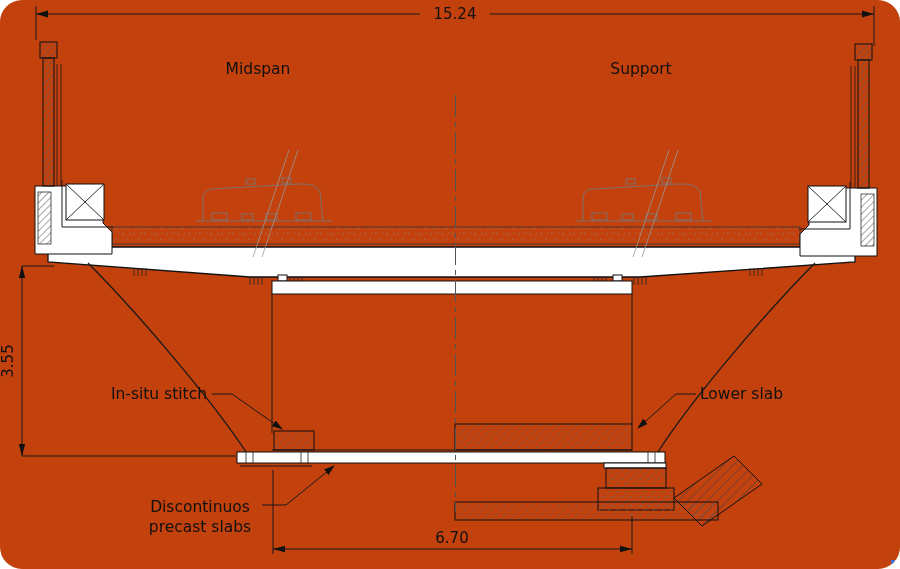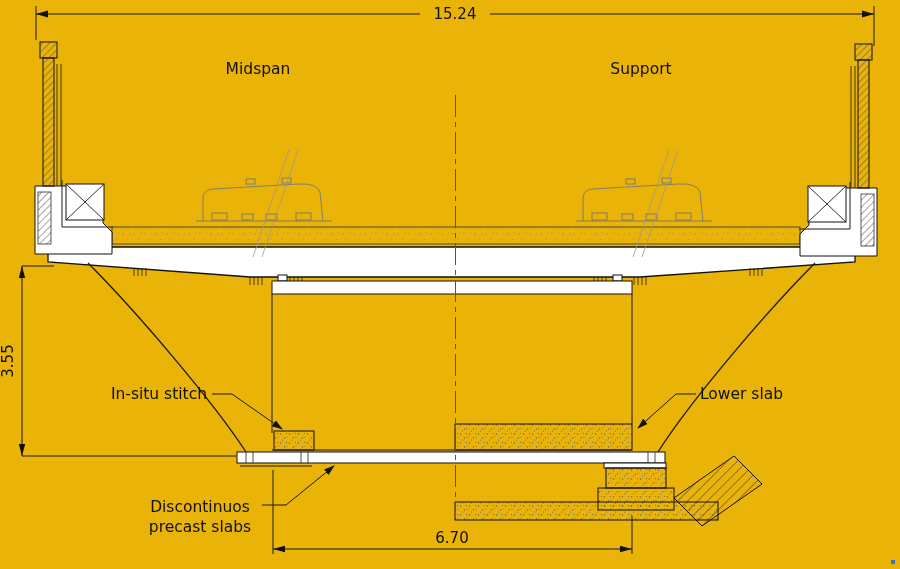--- a/index.html
+++ b/index.html
@@ -1,16 +1,16 @@
 <!DOCTYPE html>
 <html><head>
 <meta charset="utf-8">
 <style>
   html,body{margin:0;padding:0;background:#fff;}
-  .stage{position:relative;width:900px;height:569px;background:#eab308;overflow:hidden;}
+  .stage{position:relative;width:900px;height:569px;background:#c2410c;overflow:hidden;border-radius:22px;}
   svg{display:block;}
   svg text{fill:#111;font-family:"DejaVu Sans",sans-serif;}
   .dim-text{font-size:15px;}
   .label-text{font-size:15.5px;}
   .struct{stroke:#1a1a1a;fill:none;}
 </style>
 </head>
 <body>
 
 <div class="stage">

